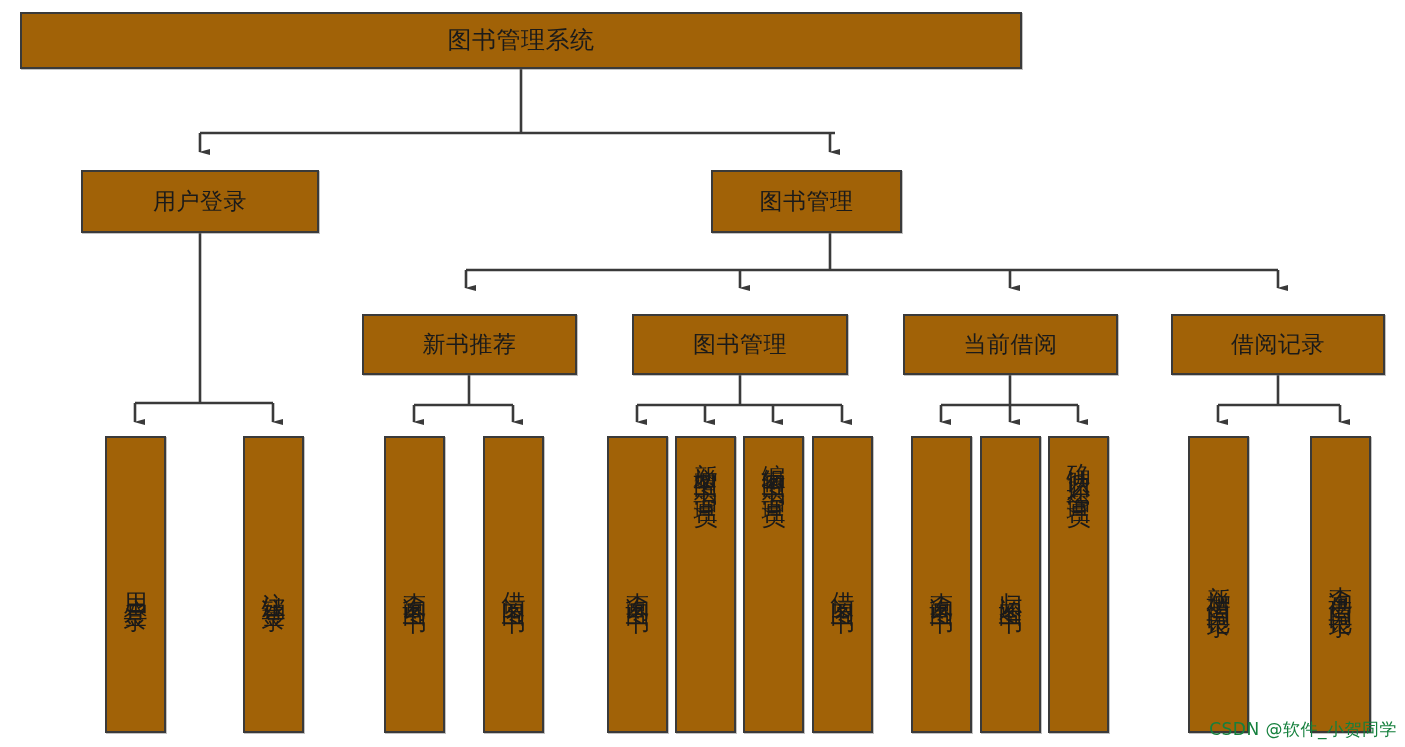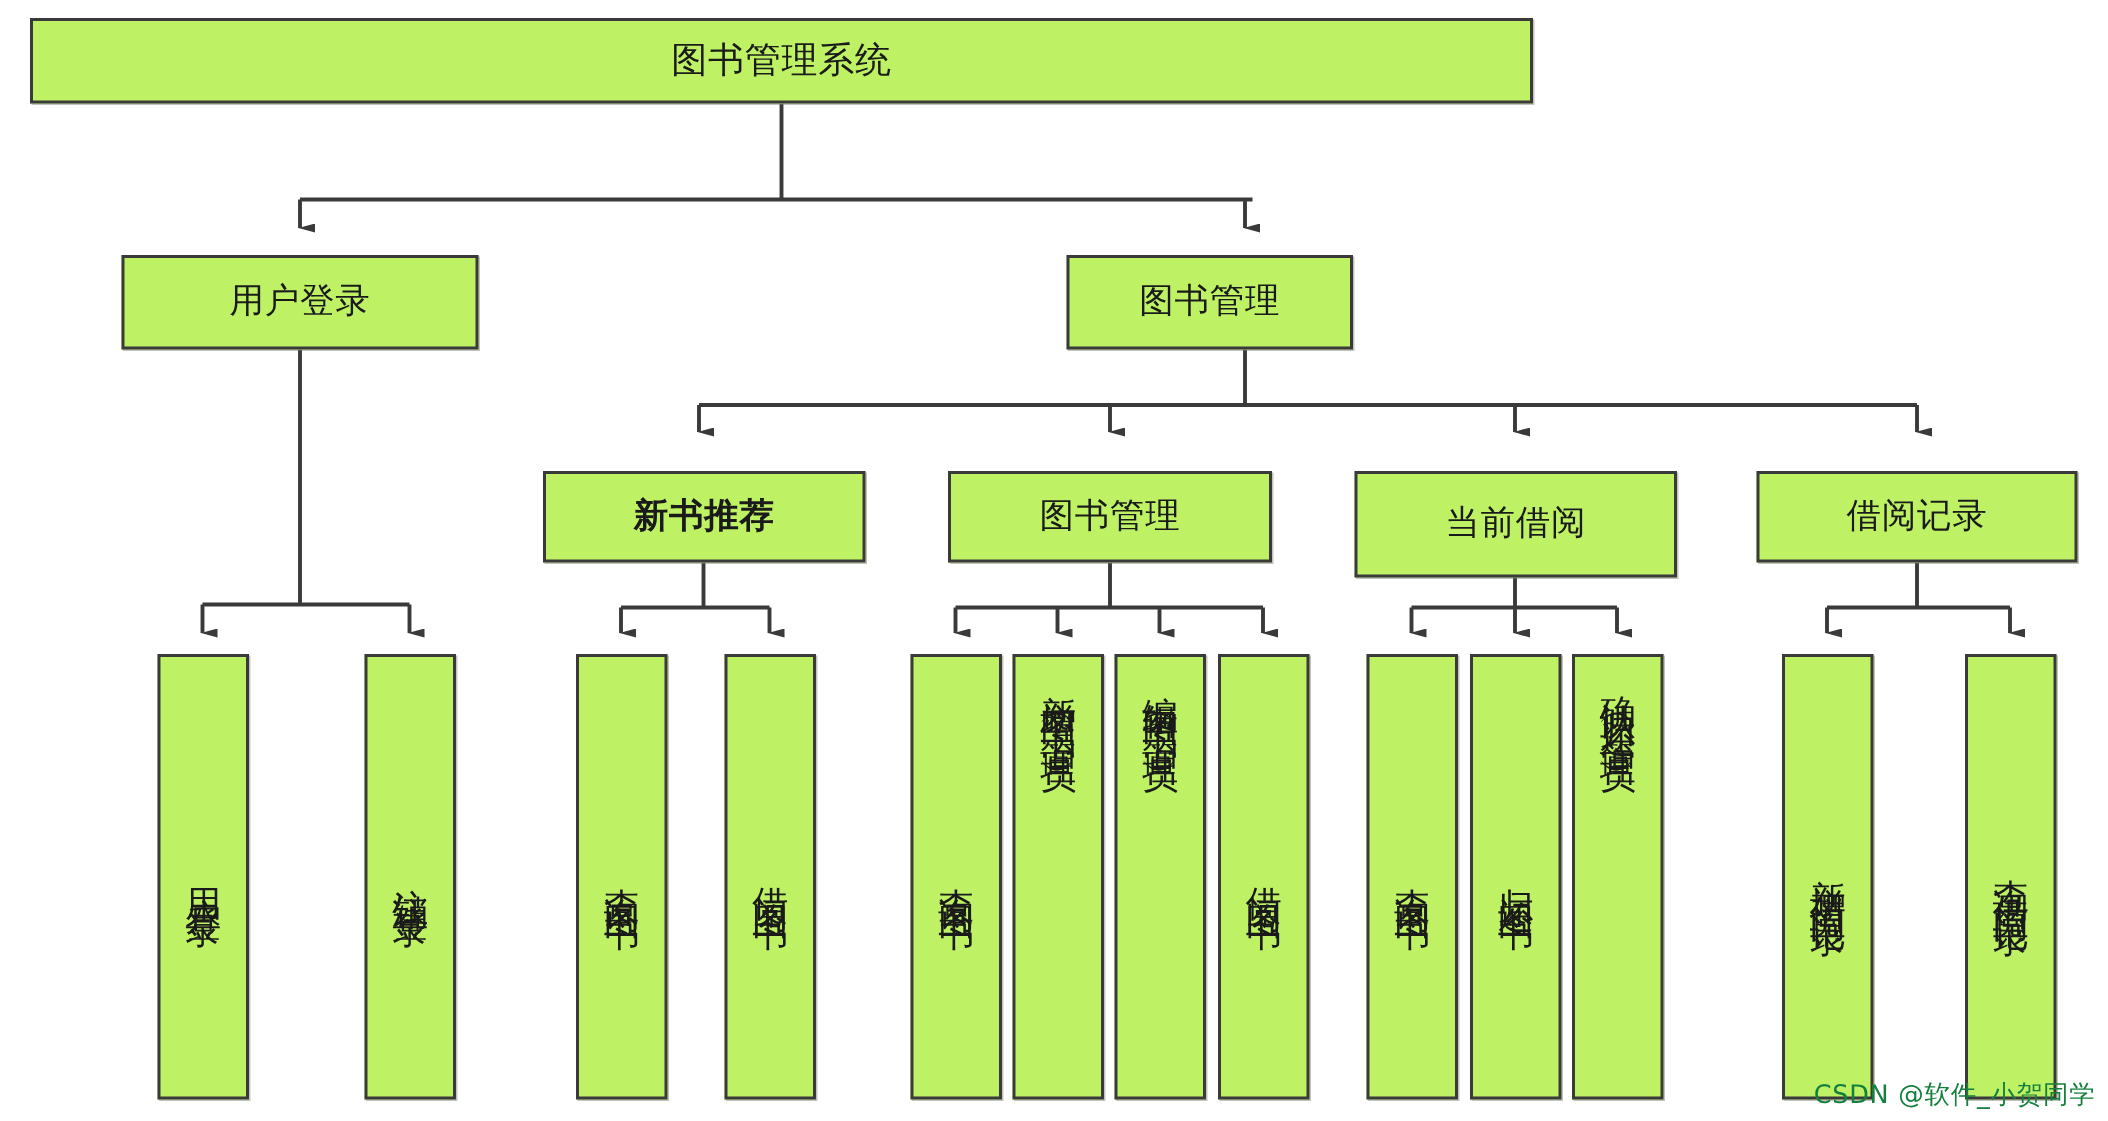--- a/index.html
+++ b/index.html
@@ -17,21 +17,21 @@
   }
   svg#wires{
     position:absolute;
     left:0; top:0;
     width:1405px; height:747px;
     pointer-events:none;
   }
   .node{
     position:absolute;
     box-sizing:border-box;
-    background:#bef264;
+    background:#a16207;
     border:2.5px solid #3a3a3a;
     display:flex;
     align-items:center;
     justify-content:center;
     color:#1a1a1a;
     box-shadow:1px 1px 0 rgba(120,120,120,0.45);
   }
   .node .lbl{
     display:block;
     text-align:center;
@@ -135,29 +135,29 @@
   </div>
 
   <div class="node h-node" style="left:81px; top:170px; width:238px; height:63px;">
     <span class="lbl">用户登录</span>
   </div>
 
   <div class="node h-node" style="left:711px; top:170px; width:191px; height:63px;">
     <span class="lbl">图书管理</span>
   </div>
 
-  <div class="node h-node" style="left:362px; top:314px; width:215px; height:61px;font-weight:bold;">
+  <div class="node h-node" style="left:362px; top:314px; width:215px; height:61px;">
     <span class="lbl">新书推荐</span>
   </div>
 
   <div class="node h-node" style="left:632px; top:314px; width:216px; height:61px;">
     <span class="lbl">图书管理</span>
   </div>
 
-  <div class="node h-node" style="left:903px; top:314px; width:215px; height:71px;">
+  <div class="node h-node" style="left:903px; top:314px; width:215px; height:61px;">
     <span class="lbl">当前借阅</span>
   </div>
 
   <div class="node h-node" style="left:1171px; top:314px; width:214px; height:61px;">
     <span class="lbl">借阅记录</span>
   </div>
 
   <div class="node v-node center" style="left:105px; top:436px; width:61px; height:297px;">
     <span class="lbl">用户登录</span>
   </div>

